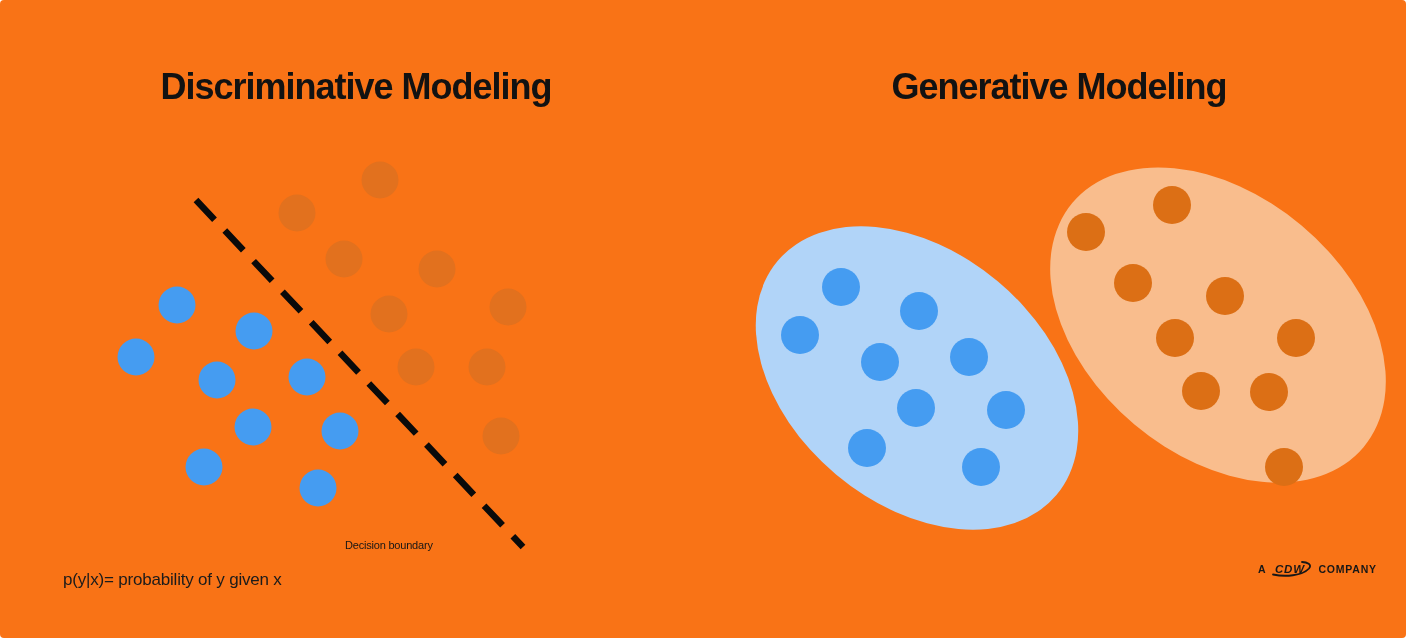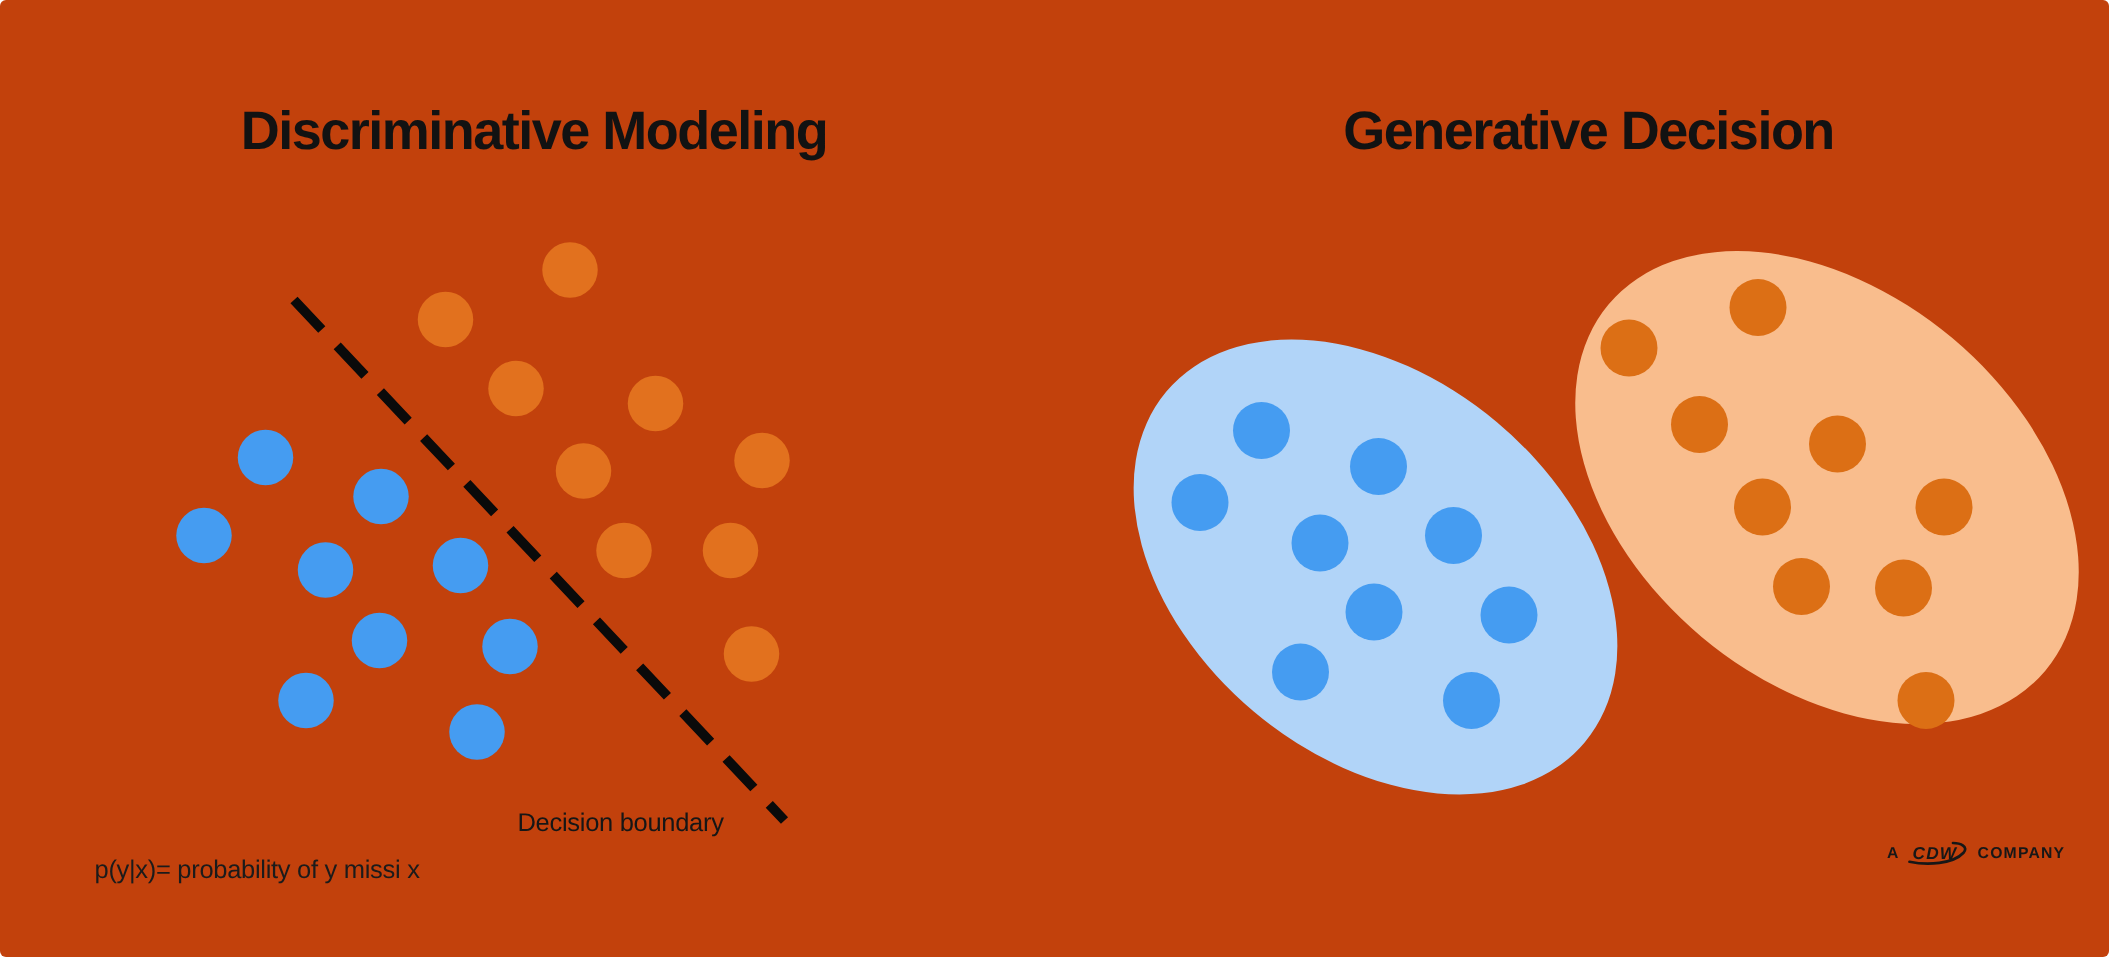--- a/index.html
+++ b/index.html
@@ -39,21 +39,21 @@
     letter-spacing: -0.2px;
     color: #1b1b1b;
     white-space: nowrap;
   }
   .formula.left  { left: 63px; }
   .formula.right { left: 769px; }
   .boundary-label {
     position: absolute;
     left: 345px;
     top: 539px;
-    font-size: 17px;
+    font-size: 11px;
     letter-spacing: -0.2px;
     color: #161616;
     white-space: nowrap;
   }
   .logo {
     position: absolute;
     left: 1258px;
     top: 556px;
     width: 130px;
   }
@@ -93,21 +93,21 @@
     font-size: 10.5px;
     font-weight: 700;
     letter-spacing: 0.8px;
     color: #171717;
   }
   .cdw-badge { flex: 0 0 auto; }
 </style>
 </head>
 <body>
 
-<div class="canvas" style="background: #c2410c;">
+<div class="canvas" style="background: #f97316;">
 
   <svg class="diagram" id="diagram-svg" width="1406" height="638" viewBox="0 0 1406 638">
       <ellipse cx="917" cy="378" rx="182" ry="126" fill="#B1D4F8" transform="rotate(40 917 378)"></ellipse>
       <ellipse cx="1218" cy="325" rx="190" ry="130" fill="#F9BD8D" transform="rotate(40 1218 325)"></ellipse>
       <circle cx="177" cy="305" r="18.5" fill="#459CF1"></circle>
       <circle cx="136" cy="357" r="18.5" fill="#459CF1"></circle>
       <circle cx="254" cy="331" r="18.5" fill="#459CF1"></circle>
       <circle cx="217" cy="380" r="18.5" fill="#459CF1"></circle>
       <circle cx="307" cy="377" r="18.5" fill="#459CF1"></circle>
       <circle cx="253" cy="427" r="18.5" fill="#459CF1"></circle>
@@ -139,25 +139,25 @@
       <circle cx="1175" cy="338" r="19" fill="#DC6F15"></circle>
       <circle cx="1296" cy="338" r="19" fill="#DC6F15"></circle>
       <circle cx="1201" cy="391" r="19" fill="#DC6F15"></circle>
       <circle cx="1269" cy="392" r="19" fill="#DC6F15"></circle>
       <circle cx="1284" cy="467" r="19" fill="#DC6F15"></circle>
       <line x1="196" y1="200" x2="523" y2="547" stroke="#0A0A0A" stroke-width="6.5" stroke-dasharray="27 15"></line>
     </svg>
 
   <div class="panel-title left">Discriminative Modeling</div>
 
-  <div class="panel-title right">Generative Decision</div>
+  <div class="panel-title right">Generative Modeling</div>
 
   <div class="boundary-label">Decision boundary</div>
 
-  <div class="formula left">p(y|x)= probability of y missi x</div>
+  <div class="formula left">p(y|x)= probability of y given x</div>
 
 
   <div class="logo">
     <div class="tagline">
       <span>A</span>
       <svg class="cdw-badge" width="44" height="17" viewBox="0 0 44 17">
         <text x="5" y="12.5" font-family="Liberation Sans, sans-serif" font-size="11.5" font-weight="bold" font-style="italic" fill="#171717">CDW</text>
         <path d="M3 14.5 C 15 17, 32 16, 39 8.5 C 42.5 4.5, 37 2, 32 2" fill="none" stroke="#171717" stroke-width="1.8" stroke-linecap="round"></path>
       </svg>
       <span>COMPANY</span>

